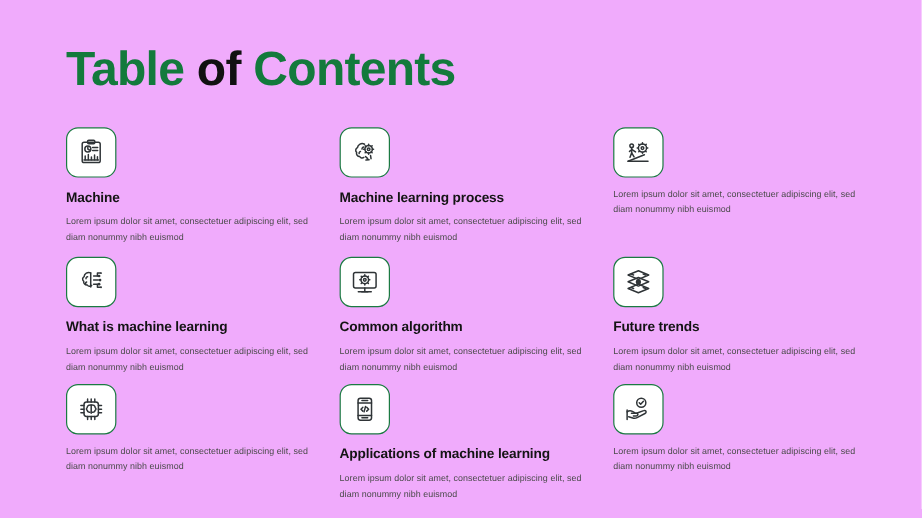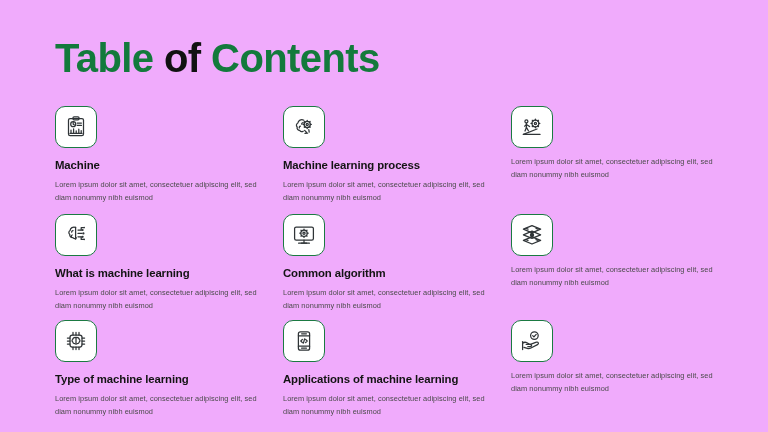--- a/index.html
+++ b/index.html
@@ -190,35 +190,35 @@
     <div class="item">
       <div class="icon-box">
         <svg viewBox="0 0 24 24" width="24" height="24">
           <path d="M3.4 6.2L12 2.6l8.6 3.6L12 9.8z"></path>
           <path d="M3.4 11.8L12 8.2l8.6 3.6L12 15.4z"></path>
           <path d="M3.4 17.4L12 13.8l8.6 3.6L12 21z"></path>
           <circle cx="12" cy="12" r="2.2" class="fill"></circle>
           <path d="M6 5.4l2 .8M16 5.4l2 .8M6 16.6l2 .8M16 16.6l2 .8"></path>
         </svg>
       </div>
+      <div class="item-title">Future trends</div>
       <div class="item-desc">Lorem ipsum dolor sit amet, consectetuer adipiscing elit, sed diam nonummy  nibh euismod</div>
     </div>
 
     <div class="item">
       <div class="icon-box">
         <svg viewBox="0 0 24 24" width="24" height="24">
           <rect x="6" y="6" width="12" height="12" rx="2.2"></rect>
           <path d="M9 3.4v2.6M12 3.4v2.6M15 3.4v2.6M9 18v2.6M12 18v2.6M15 18v2.6"></path>
           <path d="M3.4 9H6M3.4 12H6M3.4 15H6M18 9h2.6M18 12h2.6M18 15h2.6"></path>
           <path d="M11.9 8.6c-1.6-.5-3.2 .6-3.2 2 -.9 .6-.9 1.9 .1 2.4 .1 1.1 1.2 1.8 2.2 1.5"></path>
           <path d="M12.1 8.6c1.6-.5 3.2 .6 3.2 2 .9 .6 .9 1.9-.1 2.4 -.1 1.1-1.2 1.8-2.2 1.5"></path>
           <path d="M12 8.4v7"></path>
         </svg>
       </div>
-      <div class="item-title">Type of machine learning</div>
       <div class="item-desc">Lorem ipsum dolor sit amet, consectetuer adipiscing elit, sed diam nonummy  nibh euismod</div>
     </div>
 
     <div class="item">
       <div class="icon-box">
         <svg viewBox="0 0 24 24" width="24" height="24">
           <rect x="6.4" y="2.8" width="11.2" height="18.4" rx="2"></rect>
           <path d="M6.4 6.8h11.2M6.4 17.2h11.2"></path>
           <path d="M9.6 4.8h4.8"></path>
           <path d="M9.6 19.2h4.8"></path>

